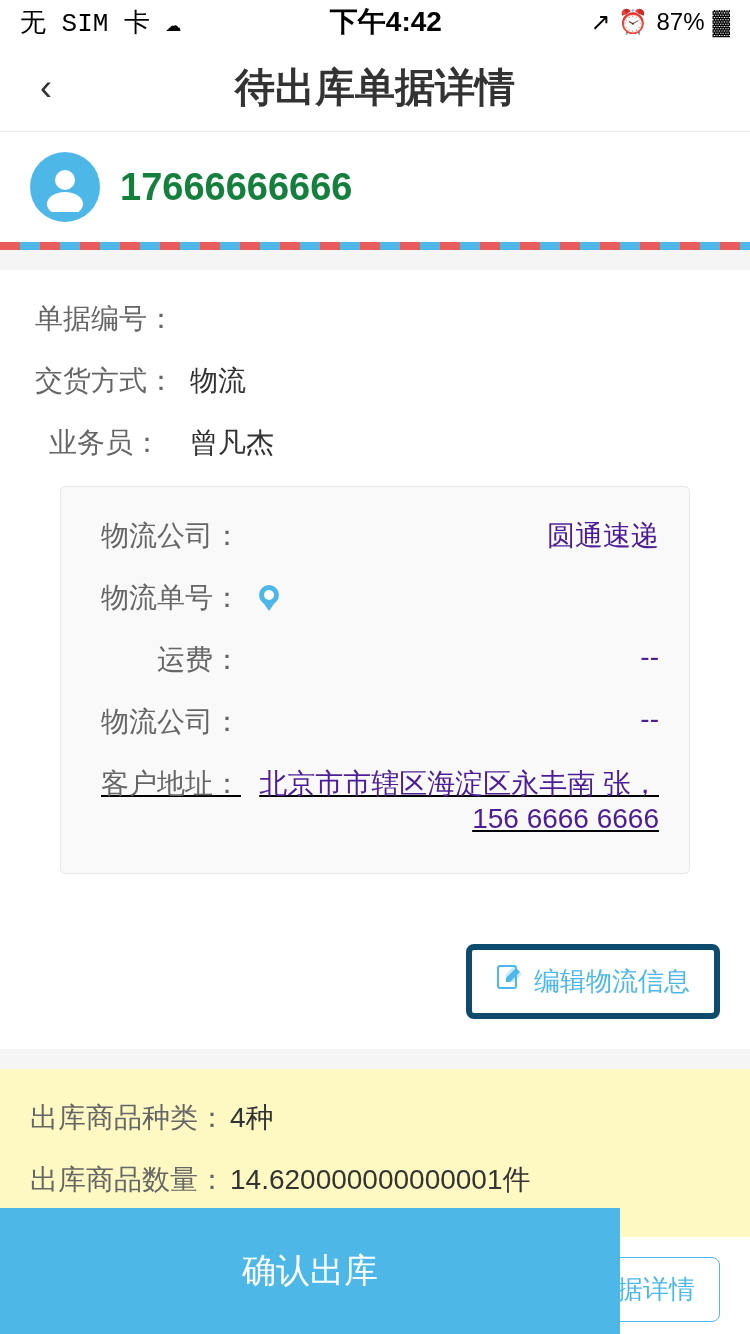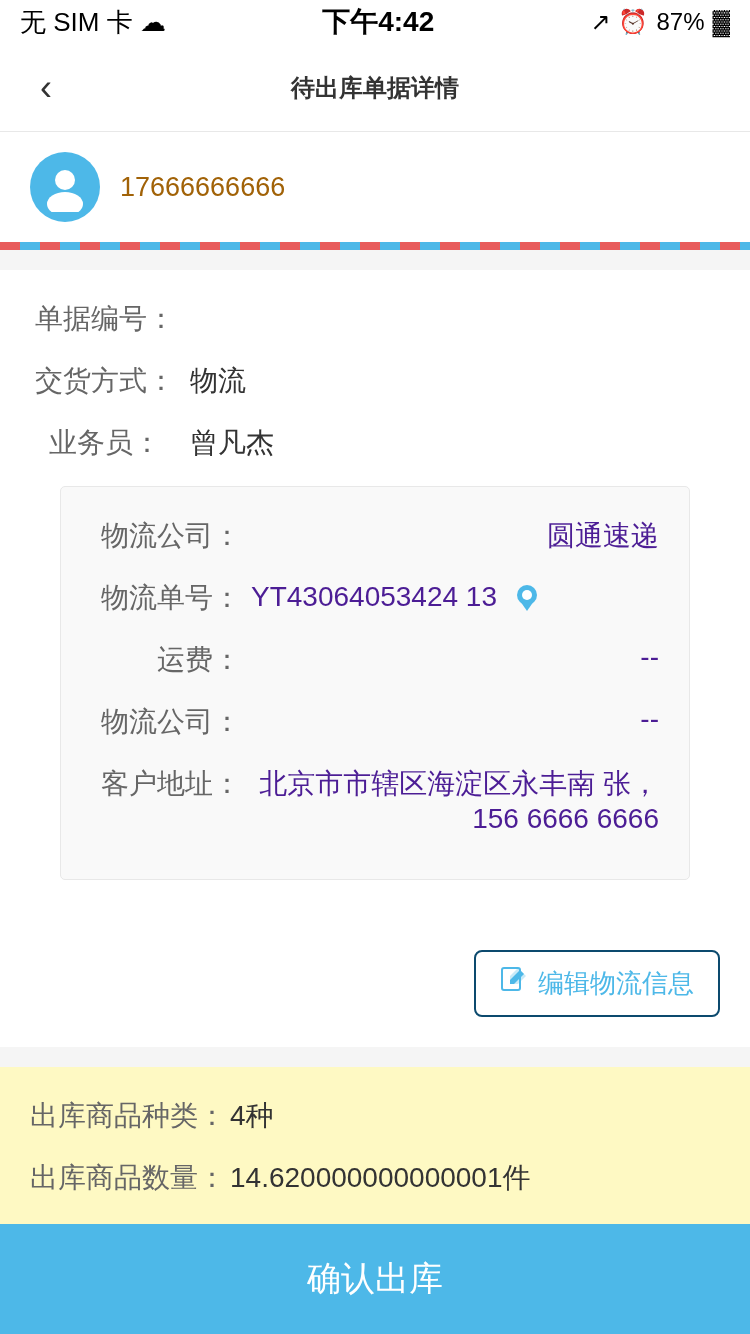--- a/index.html
+++ b/index.html
@@ -17,21 +17,21 @@
     .status-bar {
       height: 44px;
       background: #fff;
       display: flex;
       align-items: center;
       justify-content: space-between;
       padding: 0 20px;
       font-size: 26px;
       font-weight: 500;
     }
-    .status-left { display: flex; align-items: flex-start; gap: 10px; }
+    .status-left { display: flex; align-items: flex-start; gap: 10px; font-family: Liberation Mono, monospace; }
     .status-center { font-size: 28px; font-weight: 600; }
     .status-right { display: flex; align-items: center; gap: 8px; font-size: 24px; }
 
     
     .nav-bar {
       height: 88px;
       background: #fff;
       display: flex;
       align-items: center;
       padding: 0 30px;
@@ -41,21 +41,21 @@
     .nav-back {
       font-size: 36px;
       color: #333;
       cursor: pointer;
       padding: 10px;
     }
     .nav-title {
       position: absolute;
       left: 50%;
       transform: translateX(-50%);
-      font-size: 24px;
+      font-size: 40px;
       font-weight: 600;
       color: #333;
     }
 
     
     .user-header {
       background: #fff;
       padding: 20px 30px;
       display: flex;
       align-items: center;
@@ -65,23 +65,23 @@
       width: 70px;
       height: 70px;
       border-radius: 50%;
       background: #4db8e8;
       display: flex;
       align-items: center;
       justify-content: center;
       flex-shrink: 0;
     }
     .user-phone {
-      font-size: 27px;
-      font-weight: 400;
-      color: #a16207;
+      font-size: 38px;
+      font-weight: 700;
+      color: #15803d;
     }
 
     
     .dashed-divider {
       height: 8px;
       background: repeating-linear-gradient(
         90deg,
         #e85c5c 0px, #e85c5c 20px,
         #4db8e8 20px, #4db8e8 40px
       );
@@ -129,21 +129,21 @@
       border-radius: 5px;
       margin: 20px 30px;
       padding: 30px;
     }
     .logistics-row {
       display: flex;
       align-items: flex-start;
       margin-bottom: 24px;
       font-size: 28px;
     }
-    .logistics-row:last-child { margin-bottom: 14px; }
+    .logistics-row:last-child { margin-bottom: 8px; text-decoration: underline; }
     .logistics-label {
       color: #666;
       min-width: 160px;
       text-align: right;
       flex-shrink: 0;
       padding-right: 10px;
     }
     .logistics-value {
       color: #4c1d95;
       flex: 1;
@@ -159,21 +159,21 @@
     .edit-btn-row {
       display: flex;
       justify-content: flex-end;
       padding: 20px 30px 30px;
       background: #fff;
     }
     .edit-btn {
       display: flex;
       align-items: center;
       gap: 10px;
-      border: 2px solid #0c4a6e;
+      border: 6px solid #0c4a6e;
       border-radius: 8px;
       padding: 14px 24px;
       color: #4db8e8;
       font-size: 26px;
       background: #fff;
       cursor: pointer;
     }
 
     
     .stats-section {
@@ -215,23 +215,23 @@
       font-size: 26px;
       background: #fff;
       cursor: pointer;
     }
 
     
     .confirm-btn-container {
       position: fixed;
       bottom: 0;
       left: 0;
-      width: 750px;
+      width: 620px;
       background: #4db8e8;
-      padding: 32px 0;
+      padding: 40px 0;
       text-align: center;
     }
     .confirm-btn {
       color: #fff;
       font-size: 34px;
       font-weight: 500;
       background: none;
       border: none;
       cursor: pointer;
     }
@@ -291,21 +291,20 @@
   </div>
 
   <div class="logistics-card">
     <div class="logistics-row">
       <span class="logistics-label">物流公司：</span>
       <span class="logistics-value">圆通速递</span>
     </div>
     <div class="logistics-row">
       <span class="logistics-label">物流单号：</span>
       <span class="logistics-value with-icon">
-        <span>YT43064053424 13</span>
         <svg class="location-icon" viewBox="0 0 36 36" width="36" height="36">
           <circle cx="18" cy="16" r="10" fill="#4db8e8"></circle>
           <circle cx="18" cy="16" r="5" fill="#fff"></circle>
           <polygon points="18,32 11,22 25,22" fill="#4db8e8"></polygon>
         </svg>
       </span>
     </div>
     <div class="logistics-row">
       <span class="logistics-label">运费：</span>
       <span class="logistics-value">--</span>

